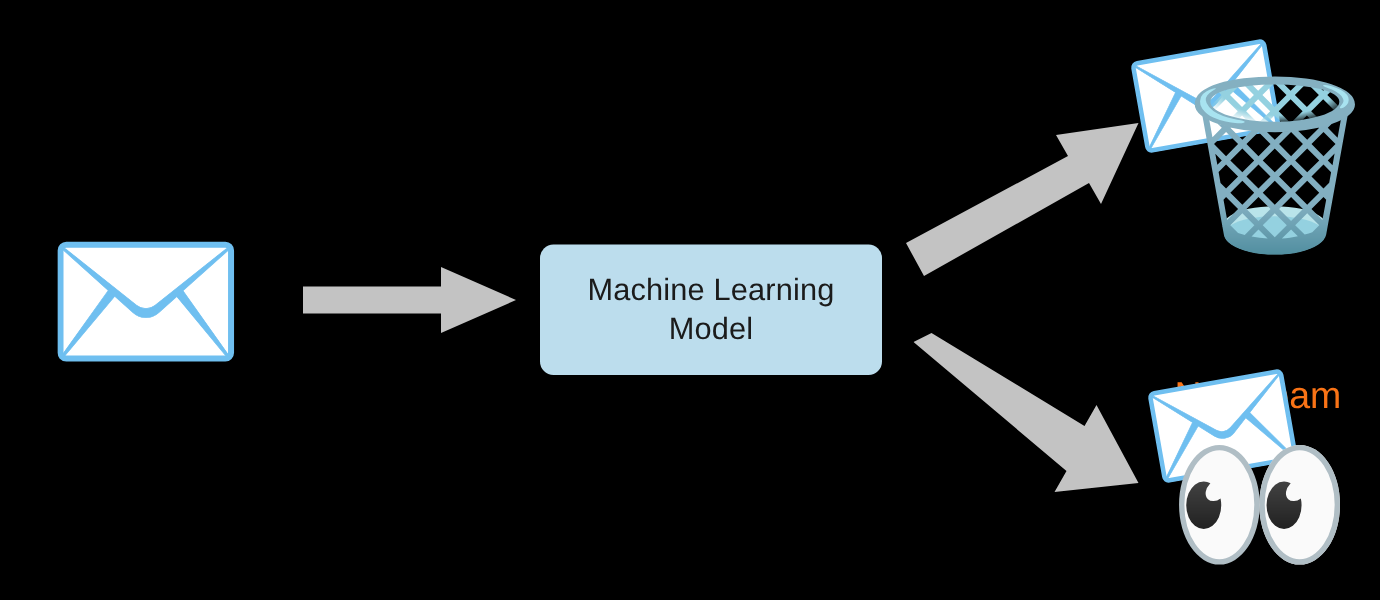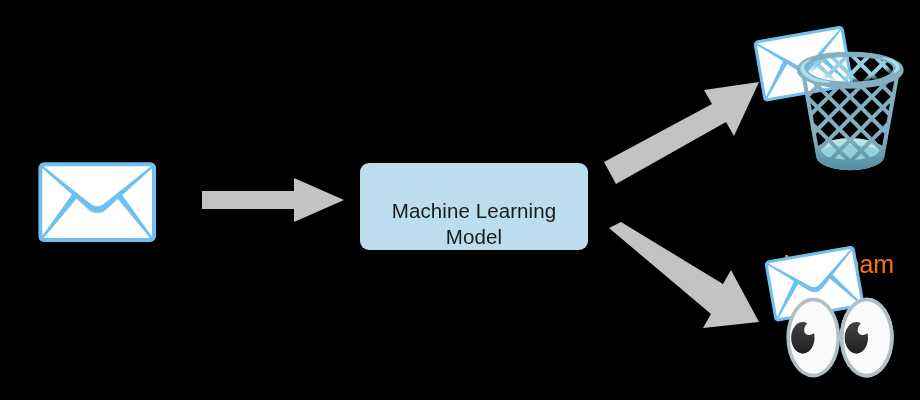--- a/index.html
+++ b/index.html
@@ -41,21 +41,21 @@
   
   #model-box {
     position: absolute;
     left: 360px;
     top: 163px;
     width: 228px;
     height: 87px;
     background: #bcdded;
     border-radius: 9px;
     display: flex;
-    align-items: flex-end;
+    align-items: center;
     justify-content: center;
     box-sizing: border-box;
   }
   #model-label {
     color: #1b1b1b;
     font-size: 20.5px;
     line-height: 1.26;
     text-align: center;
     white-space: pre-line;
     letter-spacing: 0.1px;

